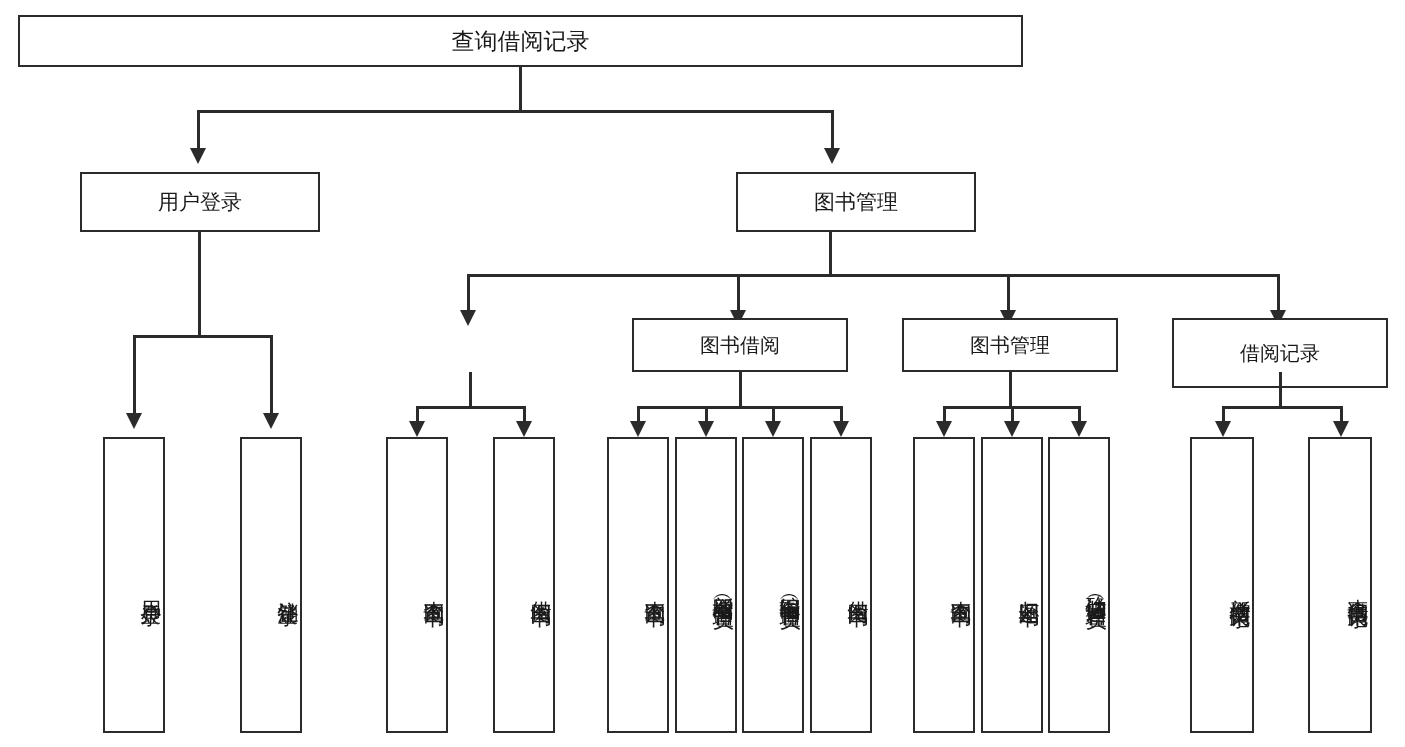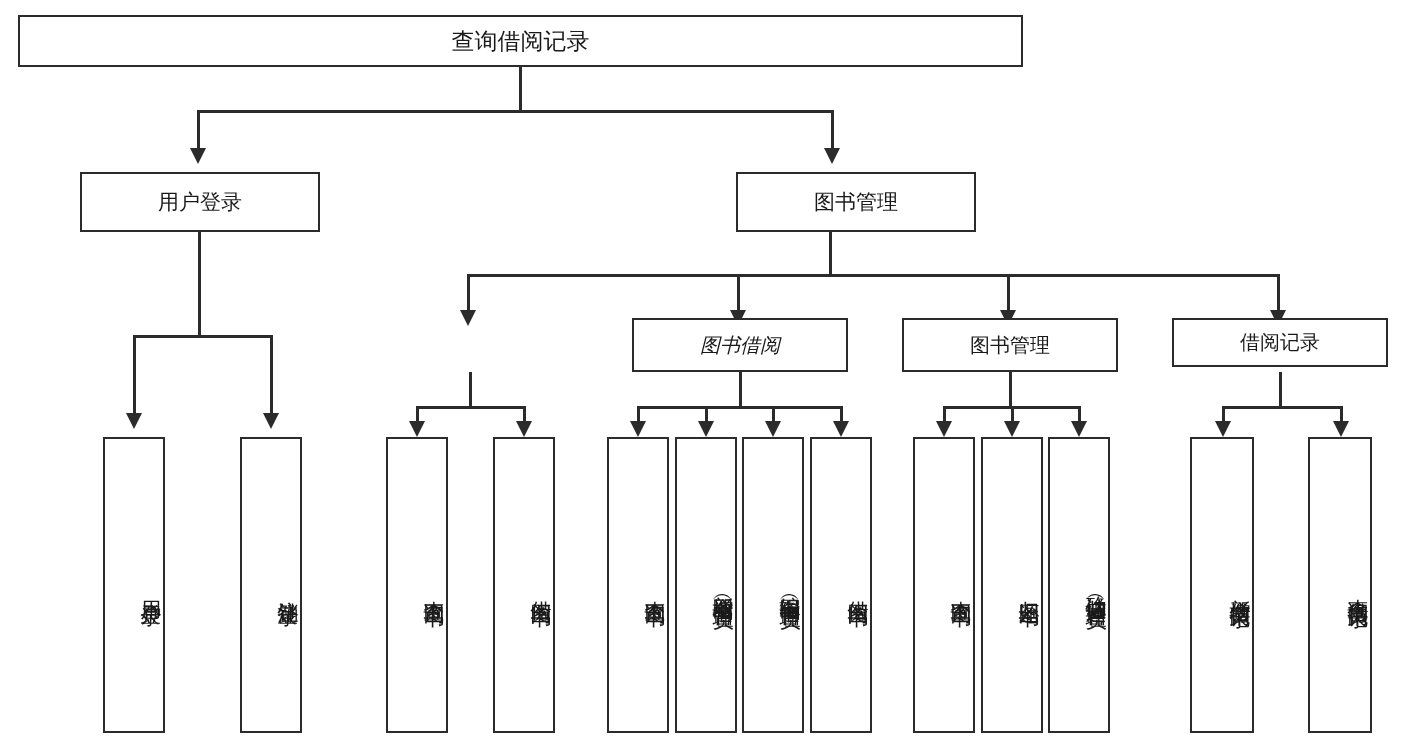--- a/index.html
+++ b/index.html
@@ -110,27 +110,27 @@
   <div class="hline" style="left:467px;top:274px;width:812px;"></div>
   <div class="vline" style="left:467px;top:274px;height:38px;"></div>
   <div class="arrow" style="left:460px;top:310px;"></div>
   <div class="vline" style="left:737px;top:274px;height:38px;"></div>
   <div class="arrow" style="left:730px;top:310px;"></div>
   <div class="vline" style="left:1007px;top:274px;height:38px;"></div>
   <div class="arrow" style="left:1000px;top:310px;"></div>
   <div class="vline" style="left:1277px;top:274px;height:38px;"></div>
   <div class="arrow" style="left:1270px;top:310px;"></div>
 
-  <div class="node lvl2" style="left:632px;top:318px;width:216px;height:54px;font-style:italic;">
+  <div class="node lvl2" style="left:632px;top:318px;width:216px;height:54px;">
     <span>图书借阅</span>
   </div>
   <div class="node lvl2" style="left:902px;top:318px;width:216px;height:54px;">
     <span>图书管理</span>
   </div>
-  <div class="node lvl2" style="left:1172px;top:318px;width:216px;height:49px;">
+  <div class="node lvl2" style="left:1172px;top:318px;width:216px;height:70px;">
     <span>借阅记录</span>
   </div>
 
   <div class="vline" style="left:469px;top:372px;height:34px;"></div>
   <div class="hline" style="left:416px;top:406px;width:110px;"></div>
   <div class="vline" style="left:416px;top:406px;height:22px;"></div>
   <div class="arrow" style="left:409px;top:421px;"></div>
   <div class="vline" style="left:523px;top:406px;height:22px;"></div>
   <div class="arrow" style="left:516px;top:421px;"></div>
 

